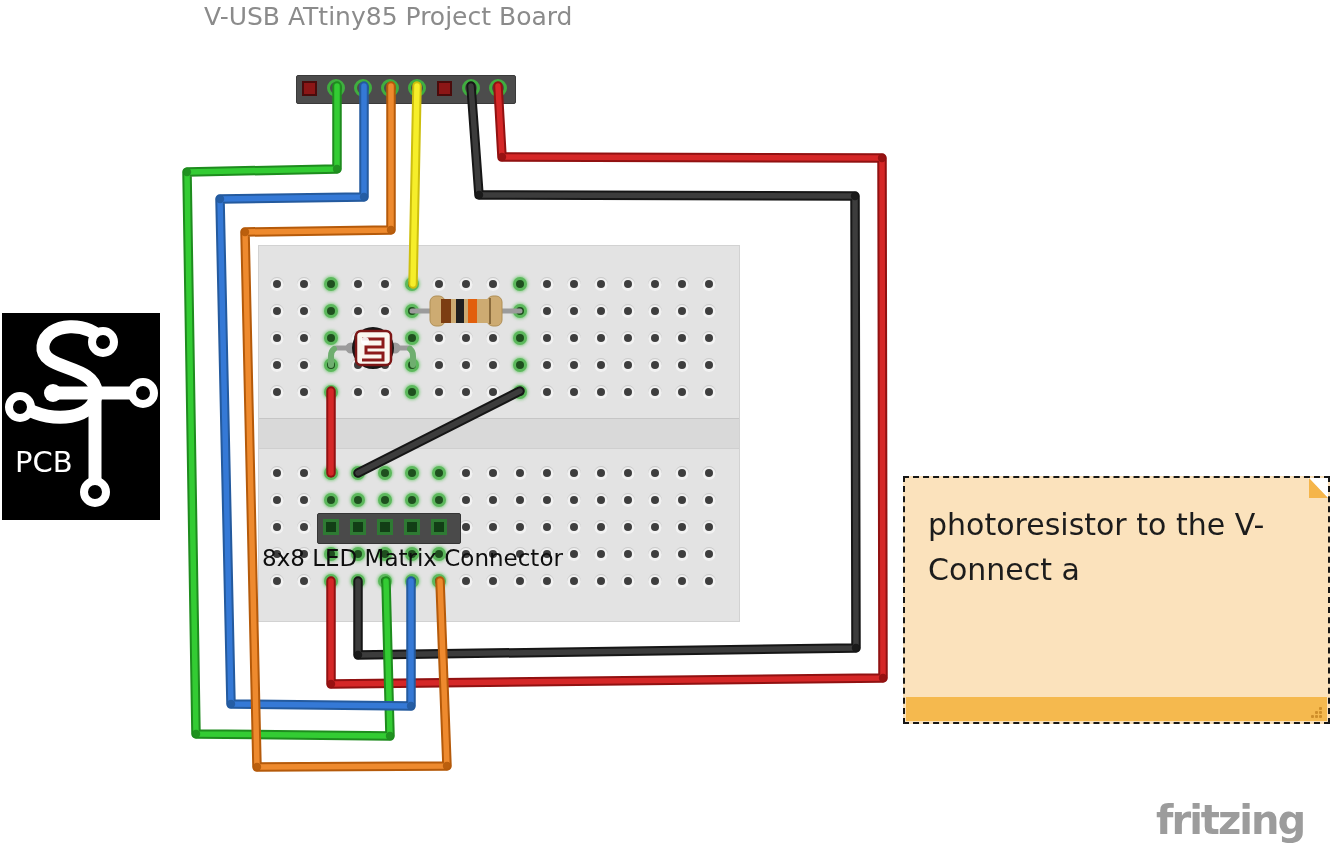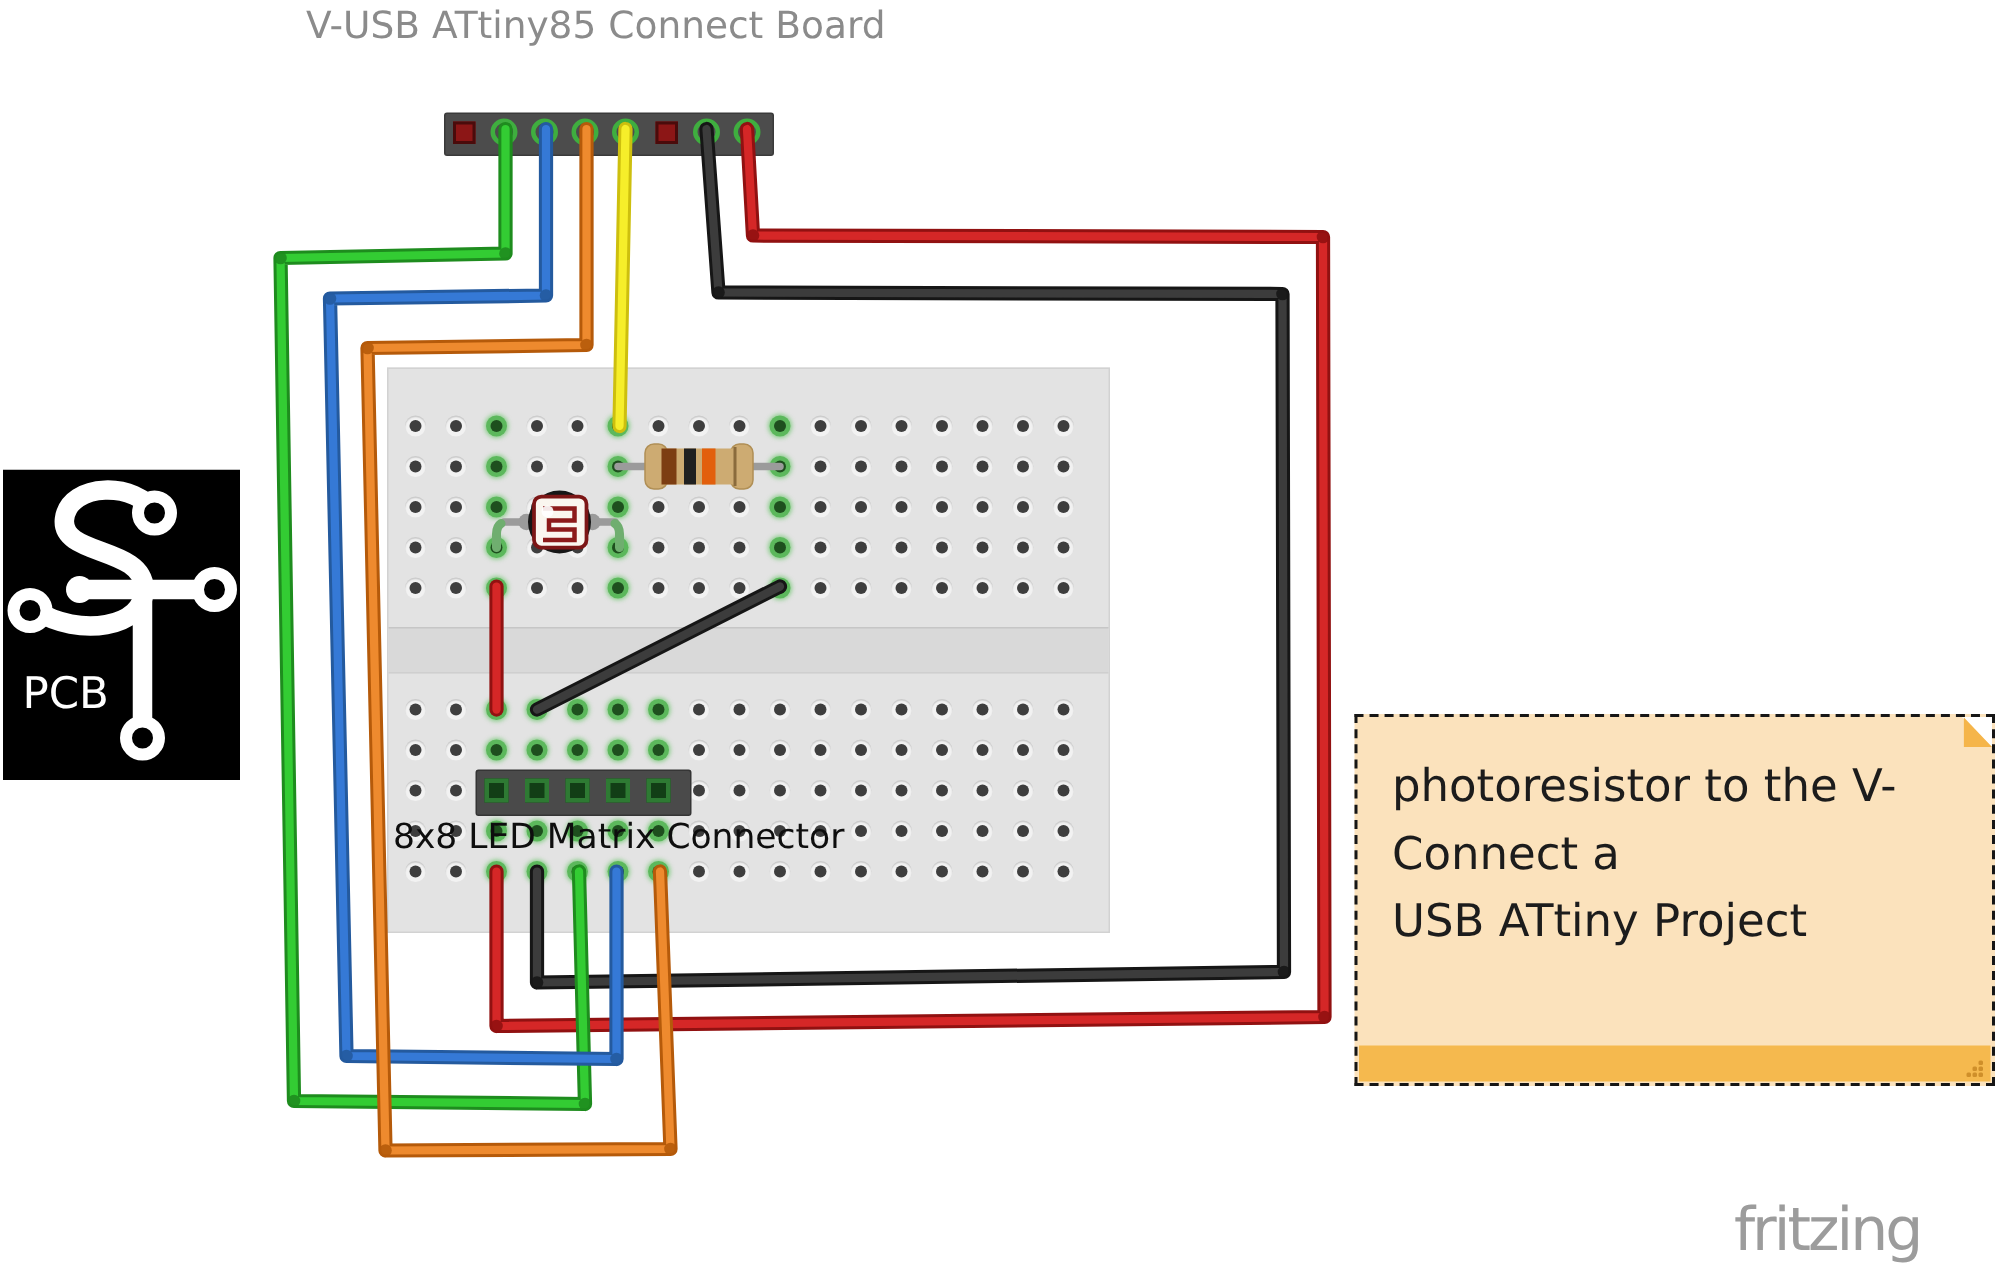--- a/index.html
+++ b/index.html
@@ -46,28 +46,28 @@
   #note-fold-white{position:absolute;right:0;top:0;width:20px;height:20px;background:#ffffff;
         clip-path:polygon(0 0,100% 0,100% 100%);}
   #note-fold{position:absolute;right:0;top:0;width:19px;height:20px;background:#f5b54a;
         clip-path:polygon(0 0,0 100%,100% 100%);}
   #note-bar{position:absolute;left:1px;right:1px;bottom:1px;height:24px;background:#f5b94e;}
   #note-text{position:absolute;left:23px;top:24px;width:360px;font-size:30px;line-height:45px;color:#1c1c1c;}
   #note-grip{position:absolute;right:6px;bottom:4px;width:16px;height:16px;}
   .gdot{position:absolute;width:3px;height:3px;background:#cf8f2a;border-radius:1px;}
 
   
-  #watermark{left:1156px;top:797px;font-size:40px;font-weight:normal;color:#9c9c9c;letter-spacing:-2px;z-index:9;}
+  #watermark{left:1156px;top:797px;font-size:40px;font-weight:bold;color:#9c9c9c;letter-spacing:-2px;z-index:9;}
 </style>
 </head>
 <body>
 
 <div id="stage">
 
-  <div class="abs" id="title1">V-USB ATtiny85 Connect Board</div>
+  <div class="abs" id="title1">V-USB ATtiny85 Project Board</div>
 
   <div class="abs" id="pinheader"></div>
   <div class="abs" id="header-pins" style="z-index:4;">
       <div class="hpin-sq" style="left: 301.5px; top: 80.5px; background: rgb(140, 22, 22);"></div>
       <div class="hpin-ring" style="left: 327px; top: 79px; border-color: rgb(63, 174, 63);"></div>
       <div class="hpin-ring" style="left: 354px; top: 79px; border-color: rgb(63, 174, 63);"></div>
       <div class="hpin-ring" style="left: 381px; top: 79px; border-color: rgb(63, 174, 63);"></div>
       <div class="hpin-ring" style="left: 408px; top: 79px; border-color: rgb(63, 174, 63);"></div>
       <div class="hpin-sq" style="left: 436.5px; top: 80.5px; background: rgb(140, 22, 22);"></div>
       <div class="hpin-ring" style="left: 462px; top: 79px; border-color: rgb(63, 174, 63);"></div>
@@ -690,21 +690,20 @@
     <circle cx="51" cy="80" r="9" fill="#ffffff"></circle>
     <text x="13" y="159" fill="#ffffff" font-size="29" font-family="DejaVu Sans, sans-serif">PCB</text>
   </svg>
 
   <div class="abs" id="note">
     <div id="note-fold-white"></div>
     <div id="note-fold"></div>
     <div id="note-text">
       <div>photoresistor to the V-</div>
       <div>Connect a</div>
-      <div>USB ATtiny Project</div>
     </div>
     <div id="note-bar"></div>
     <div id="note-grip">
       <div class="gdot" style="right:0;bottom:8px;"></div>
       <div class="gdot" style="right:4px;bottom:4px;"></div>
       <div class="gdot" style="right:0;bottom:4px;"></div>
       <div class="gdot" style="right:8px;bottom:0;"></div>
       <div class="gdot" style="right:4px;bottom:0;"></div>
       <div class="gdot" style="right:0;bottom:0;"></div>
     </div>

